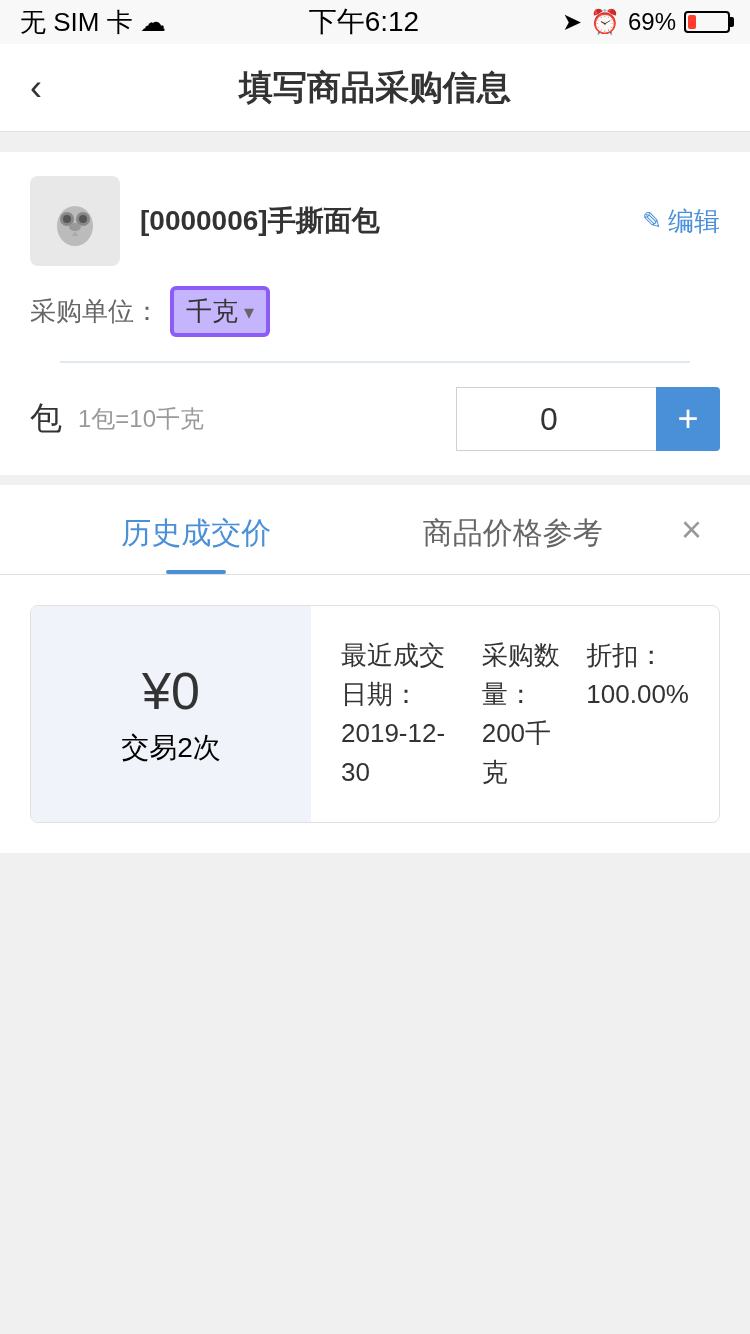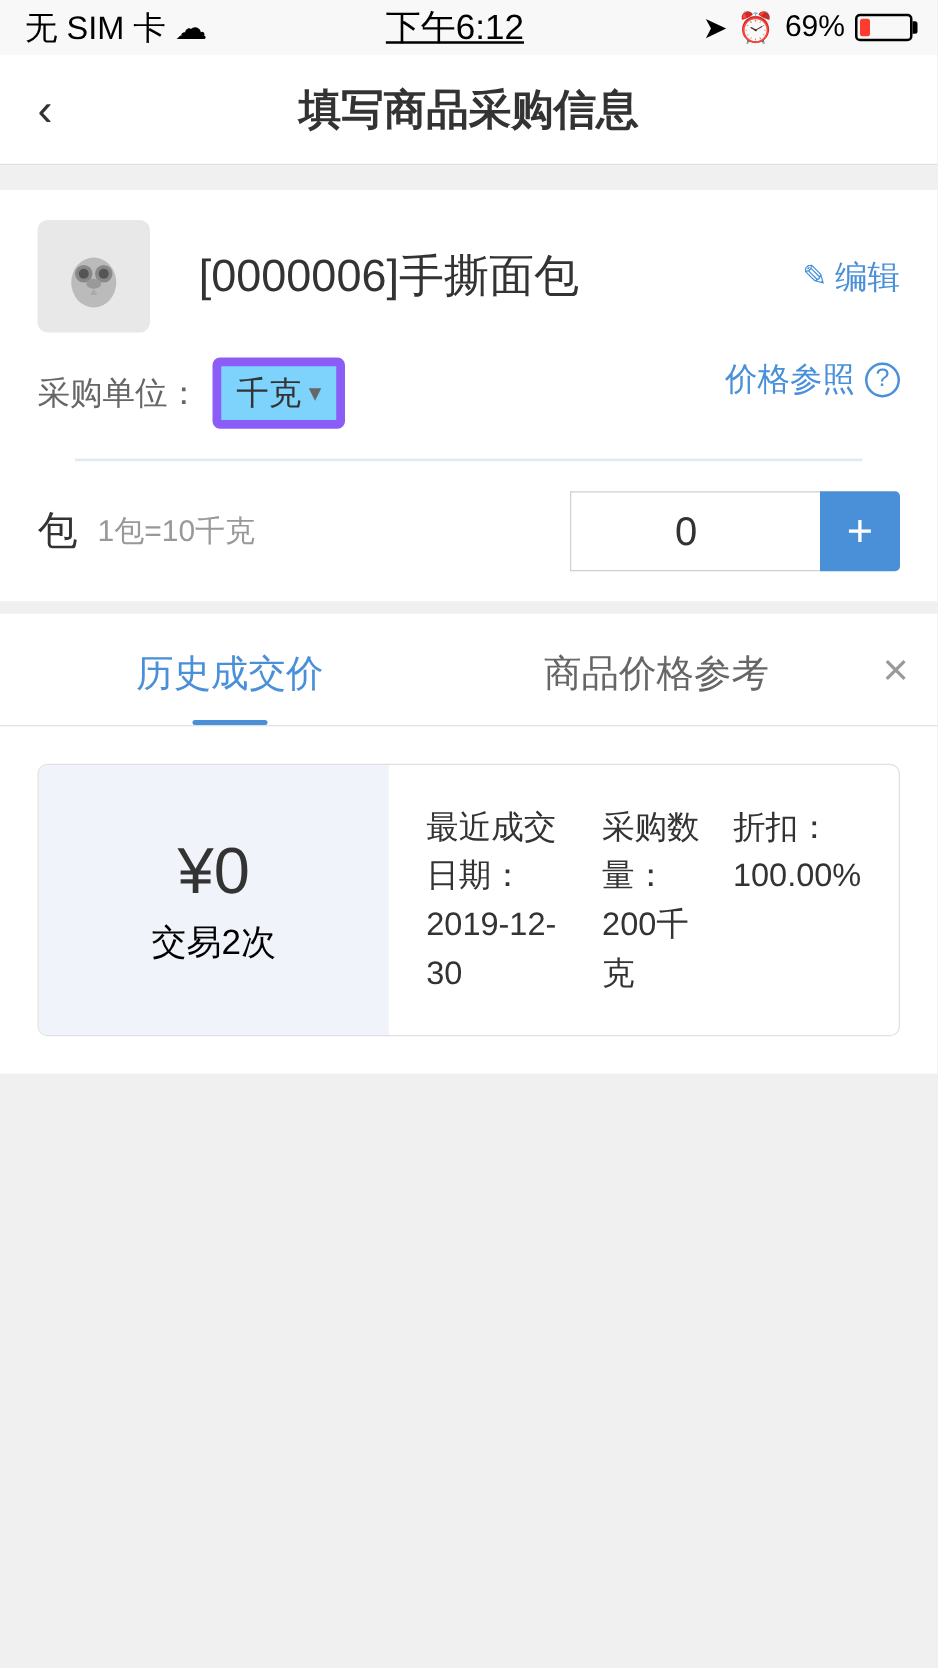--- a/index.html
+++ b/index.html
@@ -27,21 +27,20 @@
       display: flex;
       align-items: center;
       gap: 10px;
       font-size: 26px;
       color: #000;
     }
     .status-center {
       font-size: 28px;
       color: #000;
       font-weight: 500;
-      text-decoration: underline;
     }
     .status-right {
       display: flex;
       align-items: center;
       gap: 8px;
       font-size: 24px;
       color: #000;
     }
     .battery-icon {
       width: 46px;
@@ -129,24 +128,23 @@
     }
     .product-logo {
       width: 70px;
       height: 70px;
       display: flex;
       flex-direction: column;
       align-items: center;
       justify-content: center;
     }
     .product-name {
-      font-size: 36px;
-      color: #333;
-      font-weight: 400;
-      margin-left: 19px;
+      font-size: 28px;
+      color: #333;
+      font-weight: 700;
     }
     .edit-btn {
       display: flex;
       align-items: center;
       gap: 6px;
       font-size: 26px;
       color: #4a90d9;
       cursor: pointer;
     }
     .edit-icon {
@@ -159,27 +157,27 @@
       margin-top: 10px;
     }
     .unit-label {
       font-size: 26px;
       color: #666;
     }
     .unit-select {
       display: inline-flex;
       align-items: center;
       gap: 6px;
-      border: 7px solid #8b5cf6;
+      border: 4px solid #8b5cf6;
       border-radius: 6px;
       padding: 4px 12px;
       font-size: 26px;
       color: #333;
       cursor: pointer;
-      background: #7dd3fc;
+      background: #c4b5fd;
     }
     .unit-arrow {
       font-size: 20px;
       color: #666;
     }
     .price-ref {
       display: flex;
       align-items: center;
       gap: 8px;
       font-size: 26px;
@@ -261,21 +259,21 @@
     .bottom-panel {
       background: #fff;
       margin-top: 10px;
     }
 
     
     .tabs-row {
       display: flex;
       align-items: center;
       border-bottom: 1px solid #e0e0e0;
-      padding: 0 13px;
+      padding: 0 38px;
       position: relative;
     }
     .tab-item {
       flex: 1;
       text-align: center;
       padding: 28px 0 20px;
       font-size: 30px;
       color: #666;
       cursor: pointer;
       position: relative;
@@ -401,26 +399,20 @@
       <span class="edit-icon">✎</span>
       <span>编辑</span>
     </div>
   </div>
   <div class="product-unit-row">
     <div style="display:flex; align-items:center; gap:10px;">
       <span class="unit-label">采购单位：</span>
       <div class="unit-select">
         <span>千克</span>
         <span class="unit-arrow">▾</span>
-      </div>
-    </div>
-    <div class="price-ref">
-      <span>价格参照</span>
-      <div class="help-circle">
-        <span>?</span>
       </div>
     </div>
   </div>
 </div>
 
 <div style="background:#fff; padding: 0 30px;">
   <div class="divider"></div>
 </div>
 
 <div class="quantity-row">

